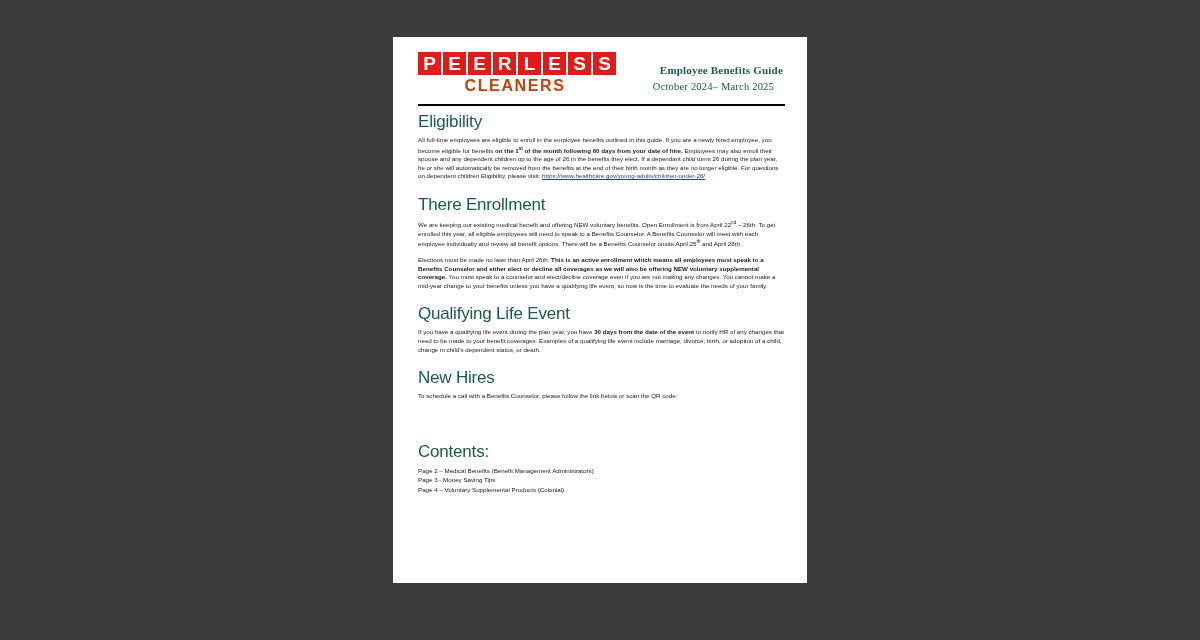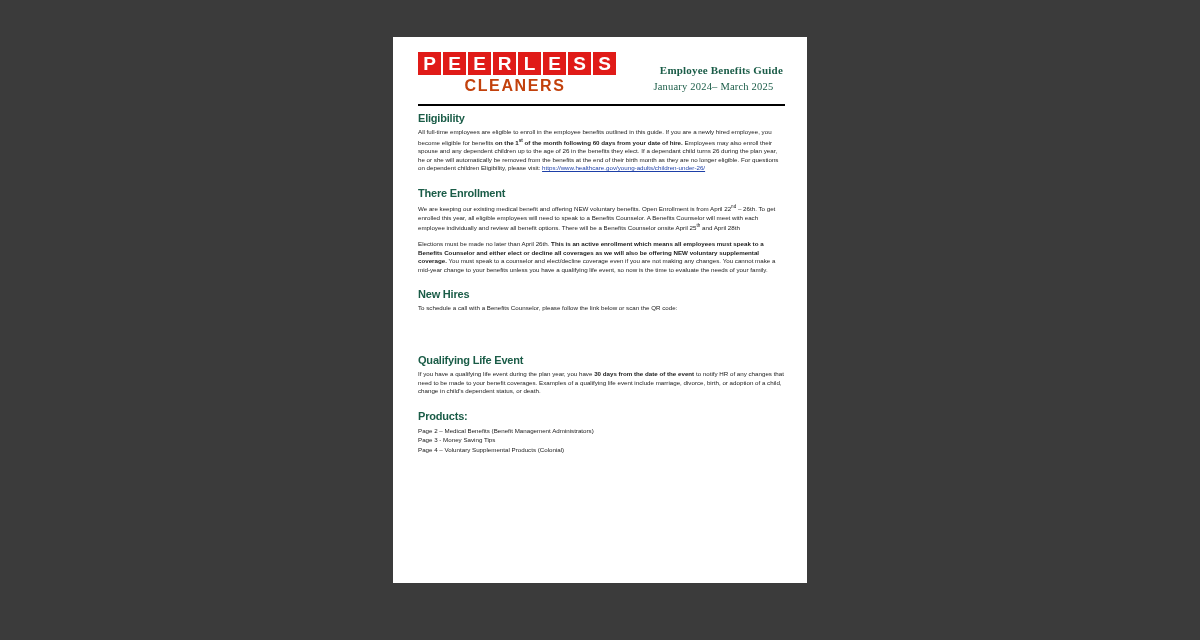--- a/index.html
+++ b/index.html
@@ -88,22 +88,22 @@
   .rule {
     border: none;
     border-top: 2.4px solid #000000;
     margin: 9px 0 6px 0;
   }
 
   
   h2.section-head {
     color: #1a5c47;
     font-family: "Liberation Sans", sans-serif;
-    font-weight: bold;
-    font-size: 11px;
+    font-weight: normal;
+    font-size: 17px;
     margin: 0 0 4px 0;
     letter-spacing: -0.2px;
   }
   .section {
     margin-bottom: 14px;
   }
   p.body-text {
     margin: 0 0 7px 0;
     font-family: "Liberation Sans", sans-serif;
     font-size: 6.2px;
@@ -144,50 +144,50 @@
           <span class="logo-letter">L</span>
           <span class="logo-letter">E</span>
           <span class="logo-letter">S</span>
           <span class="logo-letter">S</span>
         </div>
         <div class="logo-sub">CLEANERS</div>
       </div>
 
       <div class="header-right">
         <div class="hr-title">Employee Benefits Guide</div>
-        <div class="hr-sub">January 2024– March 2025</div>
+        <div class="hr-sub">October 2024– March 2025</div>
       </div>
     </div>
 
     <hr class="rule">
 
     <div class="section">
       <h2 class="section-head">Eligibility</h2>
       <p class="body-text"><span>All full-time employees are eligible to enroll in the employee benefits outlined in this guide. If you are a newly hired employee, you become eligible for benefits </span><b>on the 1</b><b><sup>st</sup></b><b> of the month following 60 days from your date of hire.</b><span> Employees may also enroll their spouse and any dependent children up to the age of 26 in the benefits they elect. If a dependant child turns 26 during the plan year, he or she will automatically be removed from the benefits at the end of their birth month as they are no longer eligible. For questions on dependent children Eligibility, please visit: </span><a class="doclink" href="#">https://www.healthcare.gov/young-adults/children-under-26/</a></p>
     </div>
 
     <div class="section">
       <h2 class="section-head">There Enrollment</h2>
       <p class="body-text"><span>We are keeping our existing medical benefit and offering NEW voluntary benefits. Open Enrollment is from April 22</span><sup>nd</sup><span> – 26th. To get enrolled this year, all eligible employees will need to speak to a Benefits Counselor. A Benefits Counselor will meet with each employee individually and review all benefit options. There will be a Benefits Counselor onsite April 25</span><sup>th</sup><span> and April 28th</span></p>
       <p class="body-text"><span>Elections must be made no later than April 26th. </span><b>This is an active enrollment which means all employees must speak to a Benefits Counselor and either elect or decline all coverages as we will also be offering NEW voluntary supplemental coverage.</b><span> You must speak to a counselor and elect/decline coverage even if you are not making any changes. You cannot make a mid-year change to your benefits unless you have a qualifying life event, so now is the time to evaluate the needs of your family.</span></p>
     </div>
 
     <div class="section">
+      <h2 class="section-head">Qualifying Life Event</h2>
+      <p class="body-text"><span>If you have a qualifying life event during the plan year, you have </span><b>30 days from the date of the event</b><span> to notify HR of any changes that need to be made to your benefit coverages. Examples of a qualifying life event include marriage, divorce, birth, or adoption of a child, change in child's dependent status, or death.</span></p>
+    </div>
+
+    <div class="section">
       <h2 class="section-head">New Hires</h2>
       <p class="body-text">To schedule a call with a Benefits Counselor, please follow the link below or scan the QR code:</p>
       <div class="spacer-qr"></div>
     </div>
 
     <div class="section">
-      <h2 class="section-head">Qualifying Life Event</h2>
-      <p class="body-text"><span>If you have a qualifying life event during the plan year, you have </span><b>30 days from the date of the event</b><span> to notify HR of any changes that need to be made to your benefit coverages. Examples of a qualifying life event include marriage, divorce, birth, or adoption of a child, change in child's dependent status, or death.</span></p>
-    </div>
-
-    <div class="section">
-      <h2 class="section-head">Products:</h2>
+      <h2 class="section-head">Contents:</h2>
       <div class="contents-list">
         <div class="cline">Page 2 – Medical Benefits (Benefit Management Administrators)</div>
         <div class="cline">Page 3 - Money Saving Tips</div>
         <div class="cline">Page 4 – Voluntary Supplemental Products (Colonial)</div>
       </div>
     </div>
 
   </div>
 </div>
 

